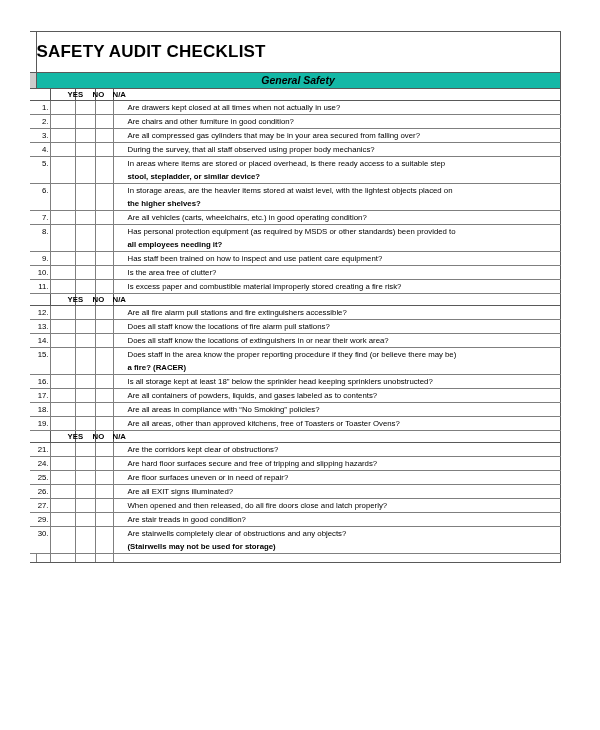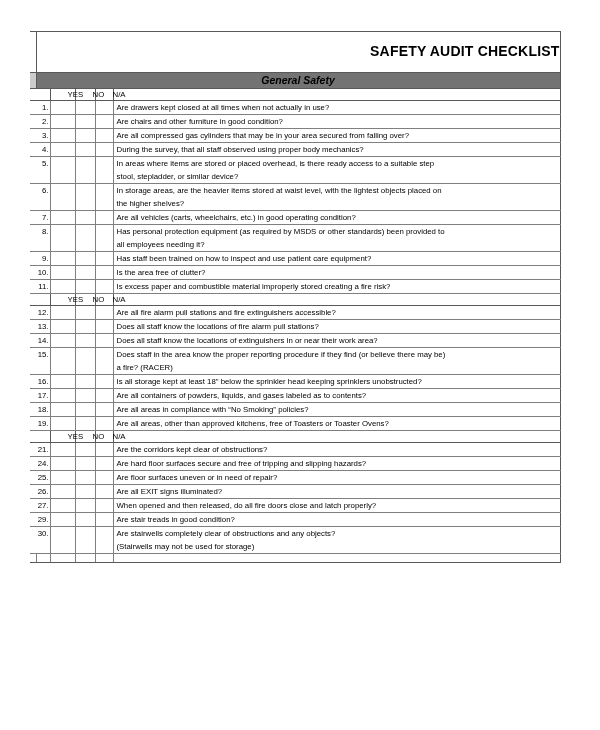--- a/index.html
+++ b/index.html
@@ -49,56 +49,56 @@
     border-right: 1px solid #595959;
   }
   td.spacer.plain {
     border-right: none;
     background: #ffffff;
   }
 
   
   tr.title-row td.title-cell {
     height: 40px;
-    text-align: right;
+    text-align: left;
     vertical-align: middle;
-    font-size: 14px;
+    font-size: 17px;
     font-weight: bold;
     letter-spacing: 0.2px;
     border-right: 1px solid #595959;
     border-top: 1px solid #595959;
   }
   tr.title-row td.title-spacer {
     border-top: 1px solid #595959;
     border-right: 1px solid #595959;
   }
 
   
   tr.section-row td.section-cell {
-    background: #737373;
+    background: #14b8a6;
     height: 15px;
     text-align: center;
     vertical-align: middle;
     font-style: italic;
     font-weight: bold;
     font-size: 10.5px;
     border-top: 1px solid #595959;
     border-bottom: 1px solid #595959;
     border-right: 1px solid #595959;
   }
   tr.section-row td.spacer {
     background: #cccccc;
     border-top: 1px solid #595959;
     border-bottom: 1px solid #595959;
   }
 
   
   tr.colhead-row td {
     height: 11px;
-    font-weight: normal;
+    font-weight: bold;
     font-size: 7.8px;
     text-align: center;
     vertical-align: middle;
     border-bottom: 1px solid #595959;
     padding-left: 17px;
   }
   tr.colhead-row td.ch {
     border-right: 1px solid #595959;
   }
   tr.colhead-row td.ch-num {
@@ -117,27 +117,27 @@
     padding-right: 1px;
     vertical-align: top;
     border-right: 1px solid #7f7f7f;
     font-size: 7.8px;
     line-height: 13px;
   }
   tr.item-row td.box {
     border-right: 1px solid #7f7f7f;
   }
   tr.item-row td.q {
-    padding-left: 3px;
+    padding-left: 14px;
     padding-right: 2px;
     line-height: 13px;
     border-right: 1px solid #595959;
     font-size: 7.8px;
   }
-  tr.item-row td.q .l2 { display: block; }
+  tr.item-row td.q .l2 { display: block; font-weight: bold; }
 
   
   tr.tail-row td {
     height: 8px;
     border-bottom: 1px solid #595959;
   }
   tr.tail-row td.vl { border-right: 1px solid #7f7f7f; }
   tr.tail-row td.vr { border-right: 1px solid #595959; }
 </style>
 </head>

